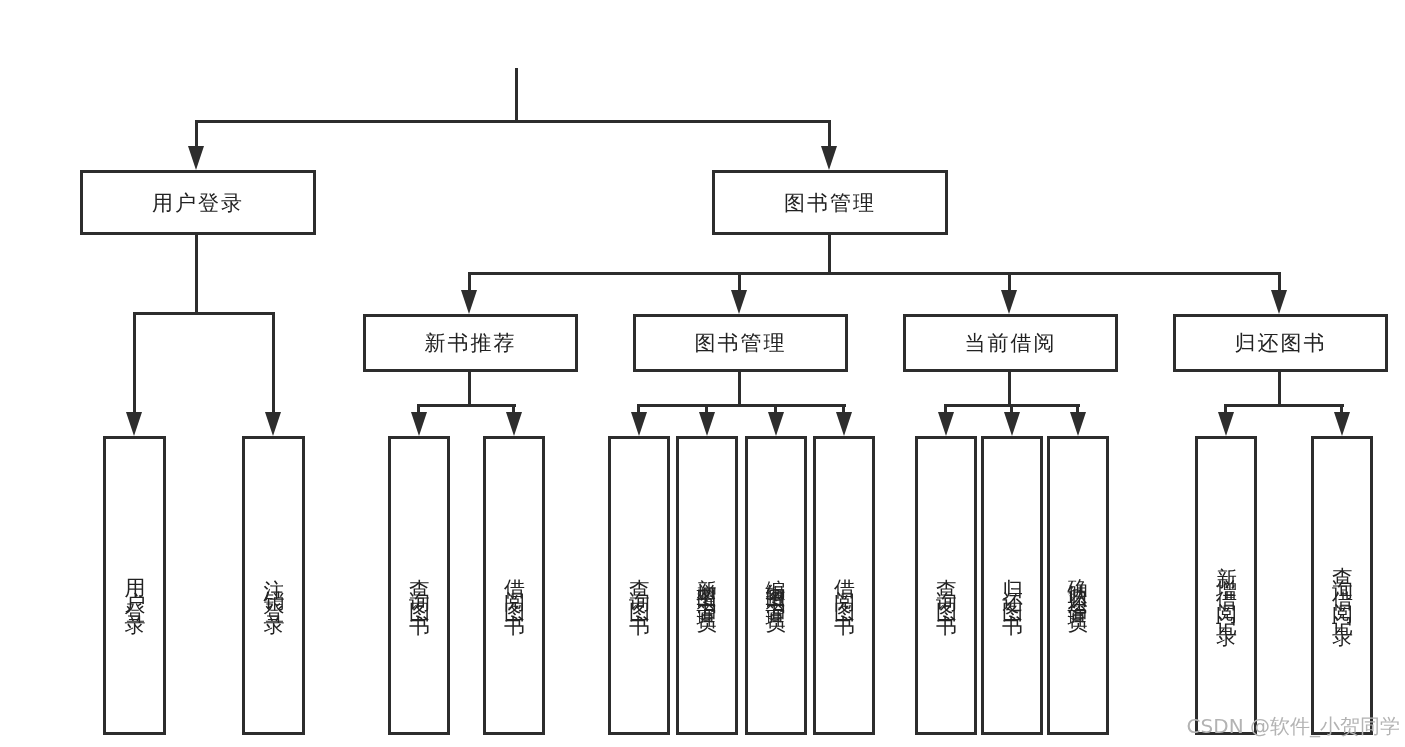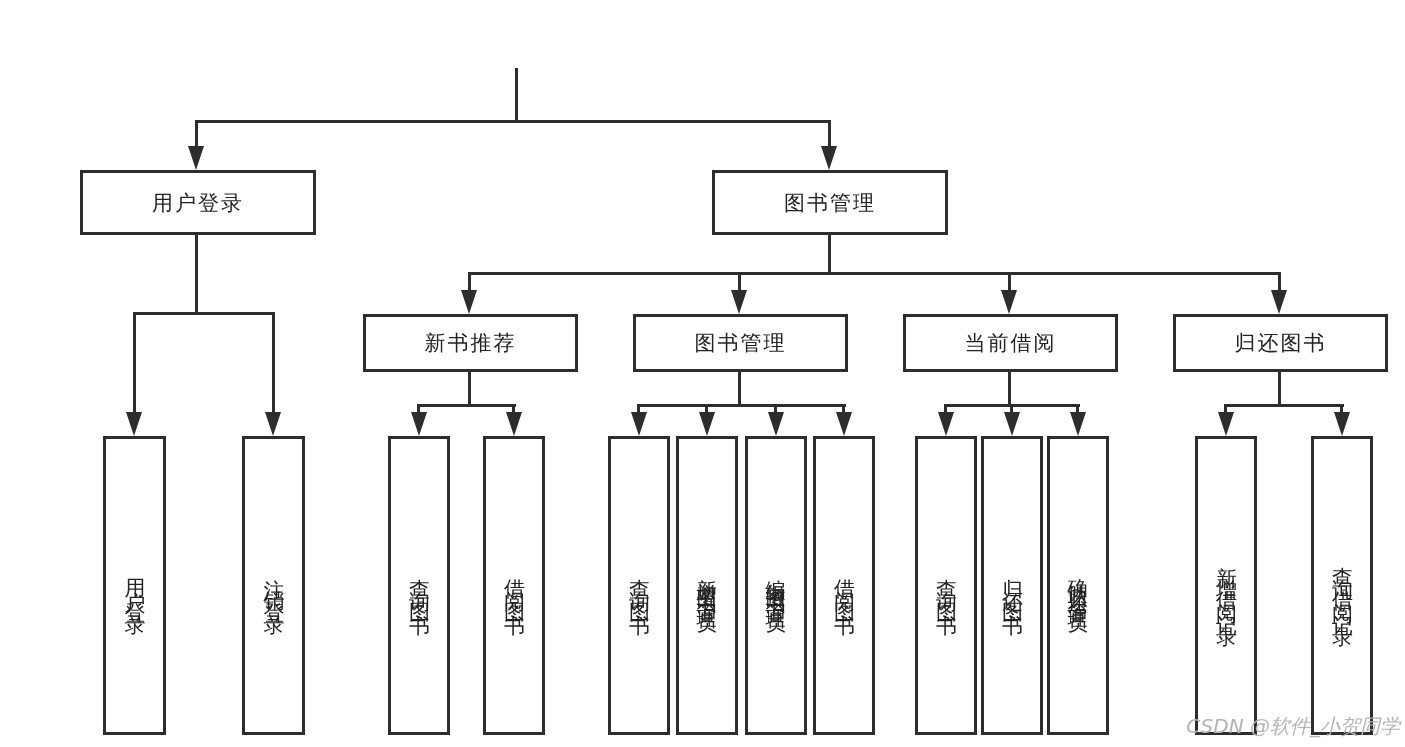--- a/index.html
+++ b/index.html
@@ -58,21 +58,20 @@
   .watermark {
     position: absolute;
     left: 1178px;
     top: 713px;
     width: 222px;
     text-align: right;
     font-size: 20px;
     color: var(--wm);
     white-space: nowrap;
     z-index: 5;
-    font-style: italic;
   }
 </style>
 </head>
 <body>
 
 <div id="stage">
 
 
   <div class="vline" style="left:515px; top:68px; width:3px; height:52px;"></div>
   <div class="hline" style="left:195px; top:120px; width:636px; height:3px;"></div>

